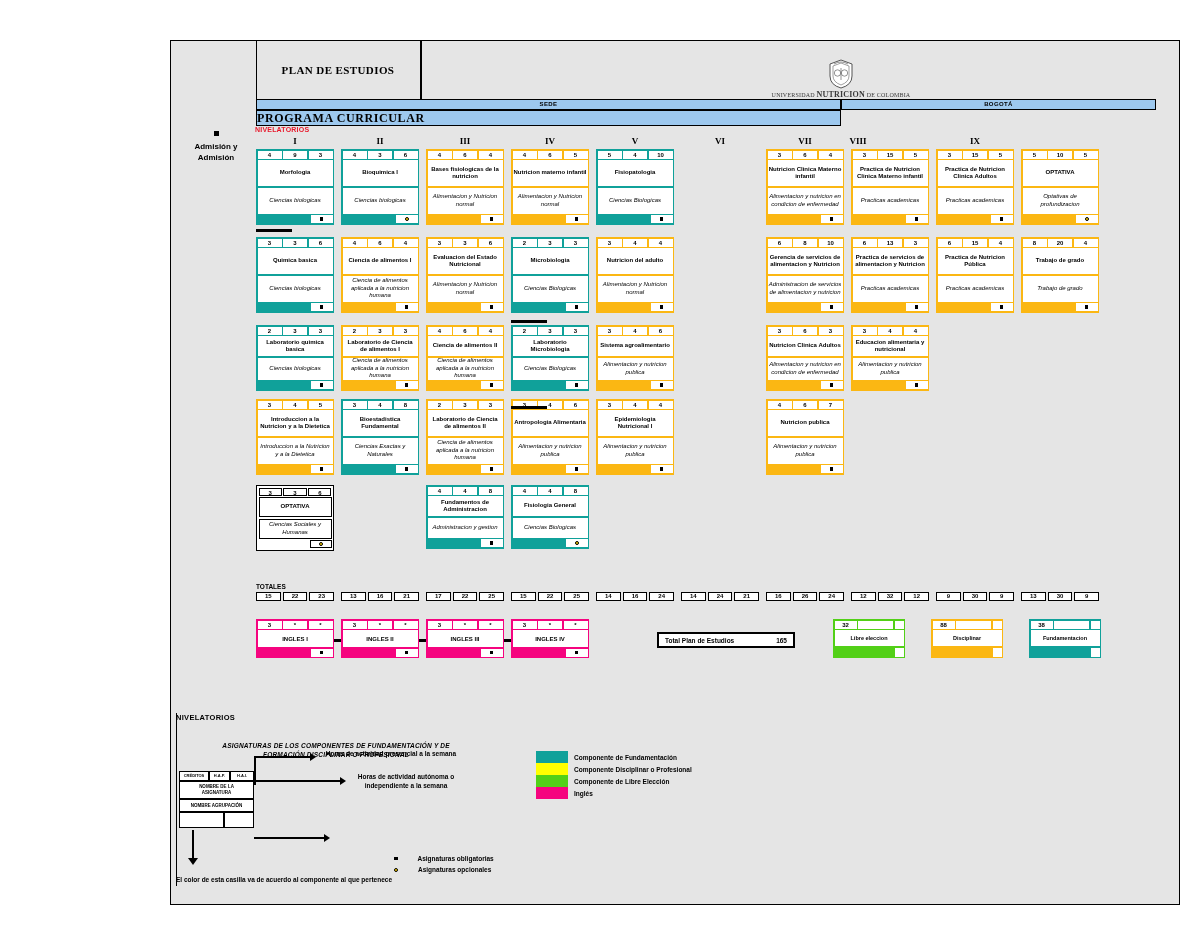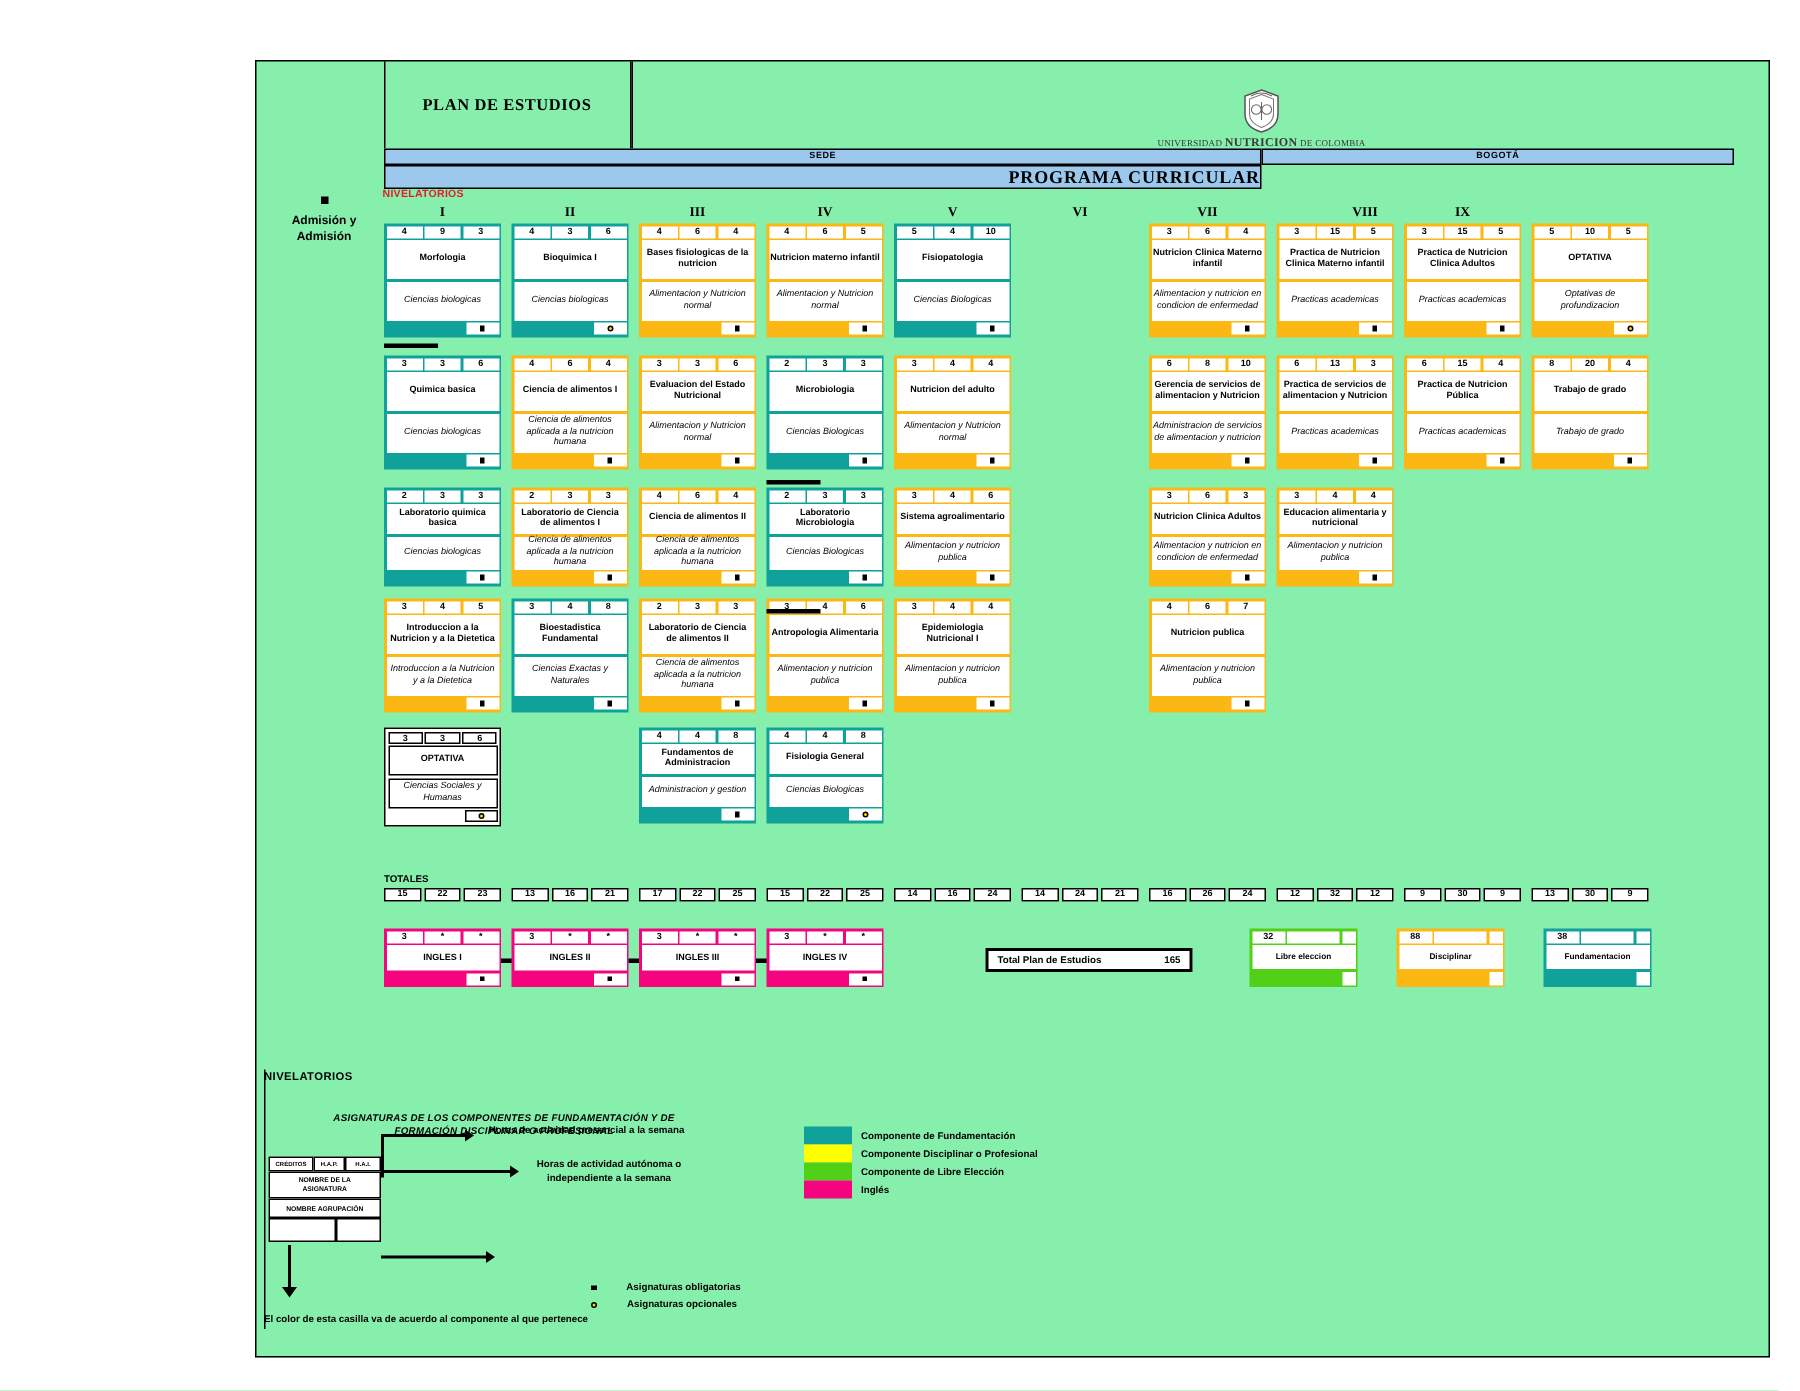--- a/index.html
+++ b/index.html
@@ -8,21 +8,21 @@
     width:1200px; height:927px;
     background:#ffffff;
     font-family:"Liberation Sans", sans-serif;
     position:relative;
     overflow:hidden;
   }
   #sheet {
     position:absolute; left:170px; top:40px;
     width:1010px; height:865px;
     border:1.5px solid #000;
-    background:#86efac;
+    background:#e5e5e5;
   }
 
   
   #title-row { position:absolute; left:0; top:0; width:1010px; height:58px; }
   #title-cell {
     position:absolute; left:85px; top:0; width:165px; height:58px;
     display:flex; align-items:center; justify-content:center;
     font-weight:bold; font-size:11px; letter-spacing:.4px;
     font-family:"Liberation Serif", serif;
     border-right:1.5px solid #000;
@@ -41,21 +41,21 @@
   }
   #uni-name b { font-size:8px; }
 
   
   .band { position:absolute; background:#9dc8ee; border:1.2px solid #000; }
   #sede-band   { left:85px;  top:58px;  width:585px; height:11px; }
   #prog-band   { left:85px;  top:69px;  width:585px; height:16px; }
   #bogota-band { left:670px; top:58px;  width:315px; height:11px; }
   #nutri-band  { left:670px; top:69px;  width:315px; height:16px; }
   .band-txt-sm { font-size:6px; font-weight:bold; text-align:center; line-height:9px; letter-spacing:.4px; }
-  .band-txt-lg { font-family:"Liberation Serif", serif; font-size:12px; font-weight:bold; text-align:right; line-height:14px; letter-spacing:.6px; }
+  .band-txt-lg { font-family:"Liberation Serif", serif; font-size:12px; font-weight:bold; text-align:left; line-height:14px; letter-spacing:.6px; }
 
   
   .sem-head {
     position:absolute; top:95px; height:11px;
     font-family:"Liberation Serif", serif;
     font-size:9px; font-weight:bold; text-align:center; line-height:11px;
   }
   #nivelatorios {
     position:absolute; left:84px; top:85px; width:90px; height:10px;
     color:#e8192c; font-size:7px; font-weight:bold; letter-spacing:.2px;
@@ -243,21 +243,21 @@
   </div>
 
   <div id="sem-headers">
       <div class="sem-head" style="left: 85px; width: 78px;">I</div>
       <div class="sem-head" style="left: 170px; width: 78px;">II</div>
       <div class="sem-head" style="left: 255px; width: 78px;">III</div>
       <div class="sem-head" style="left: 340px; width: 78px;">IV</div>
       <div class="sem-head" style="left: 425px; width: 78px;">V</div>
       <div class="sem-head" style="left: 510px; width: 78px;">VI</div>
       <div class="sem-head" style="left: 595px; width: 78px;">VII</div>
-      <div class="sem-head" style="left: 700px; width: 78px;">VIII</div>
+      <div class="sem-head" style="left: 648px; width: 78px;">VIII</div>
       <div class="sem-head" style="left: 765px; width: 78px;">IX</div>
     </div>
 
   <div id="grid">
       <div class="card t" style="left: 85px; top: 108px;">
         <div class="hrs">
           <div>4</div>
           <div>9</div>
           <div>3</div>
         </div>

